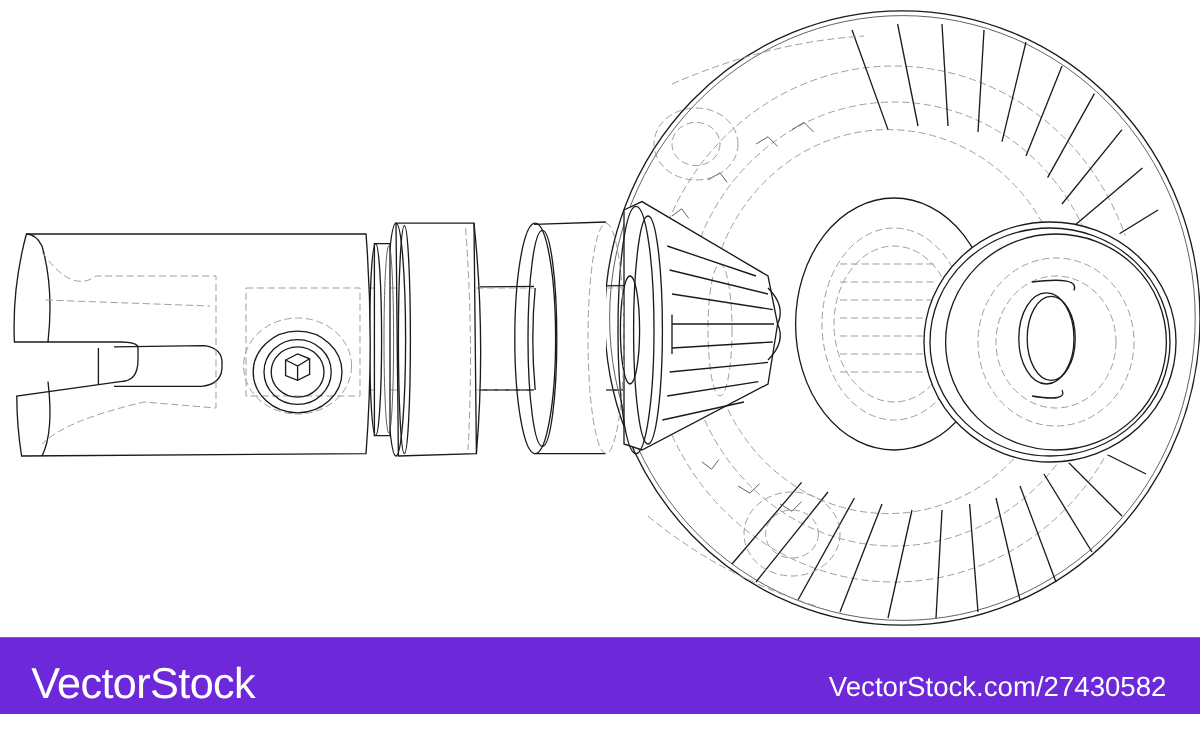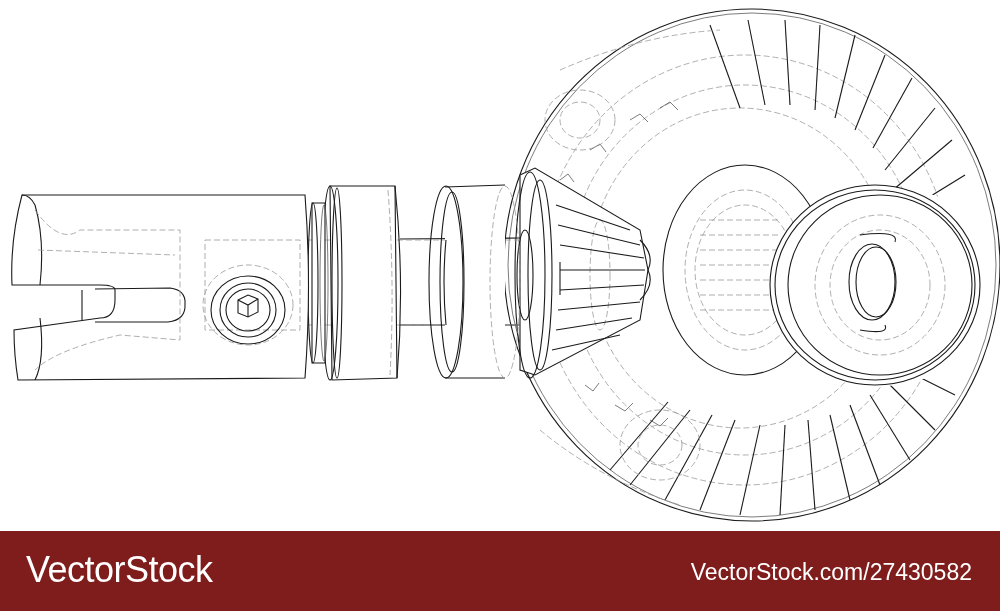--- a/index.html
+++ b/index.html
@@ -1,19 +1,19 @@
 <!DOCTYPE html>
 <html><head>
   <meta charset="utf-8">
   <style>
     html, body { margin: 0; padding: 0; background: #ffffff; }
     body { width: 1000px; height: 611px; overflow: hidden; position: relative; font-family: "Liberation Sans", sans-serif; }
     .canvas { position: absolute; left: 0; top: 0; width: 1000px; height: 531px; background: #ffffff; }
     .canvas svg { display: block; }
-    .footer { position: absolute; left: 0; top: 531px; width: 1000px; height: 80px; background: #7f1d1d; }
+    .footer { position: absolute; left: 0; top: 531px; width: 1000px; height: 64px; background: #6d28d9; }
     .brand { position: absolute; left: 26px; top: 18px; color: #ffffff; font-size: 36px; letter-spacing: -0.5px; font-family: "Liberation Sans", sans-serif; }
     .imgid { position: absolute; right: 28px; top: 28px; color: #ffffff; font-size: 23px; font-family: "Liberation Sans", sans-serif; }
     .ln { fill: none; stroke: #1a1a1a; stroke-width: 1.1; }
     .hid { fill: none; stroke: #9a9a9a; stroke-width: 0.8; stroke-dasharray: 6 3; }
     .thin { fill: none; stroke: #444; stroke-width: 0.7; }
     .fillw { fill: #ffffff; stroke: #1a1a1a; stroke-width: 1.1; }
   </style>
 </head>
 <body>
 

